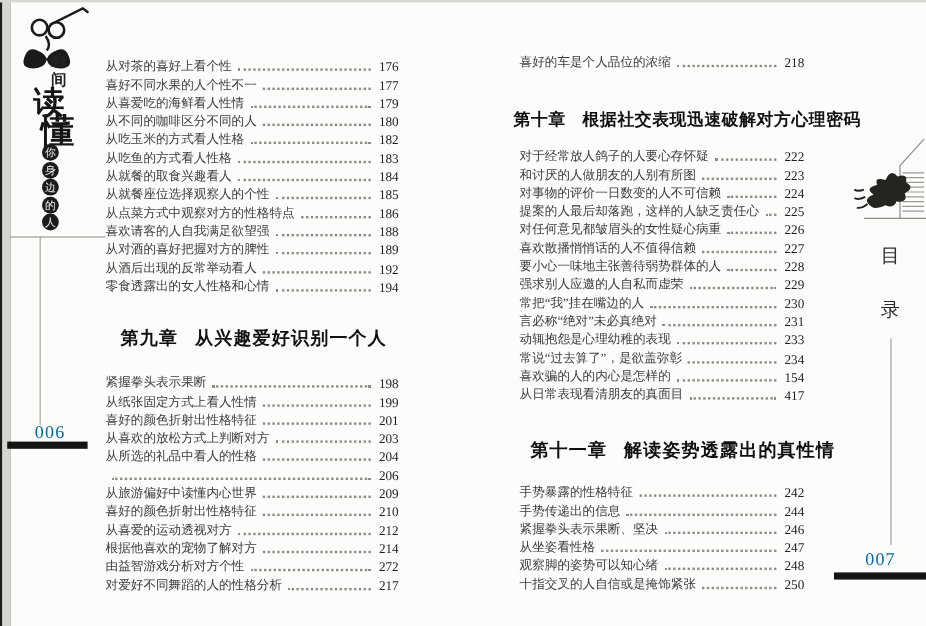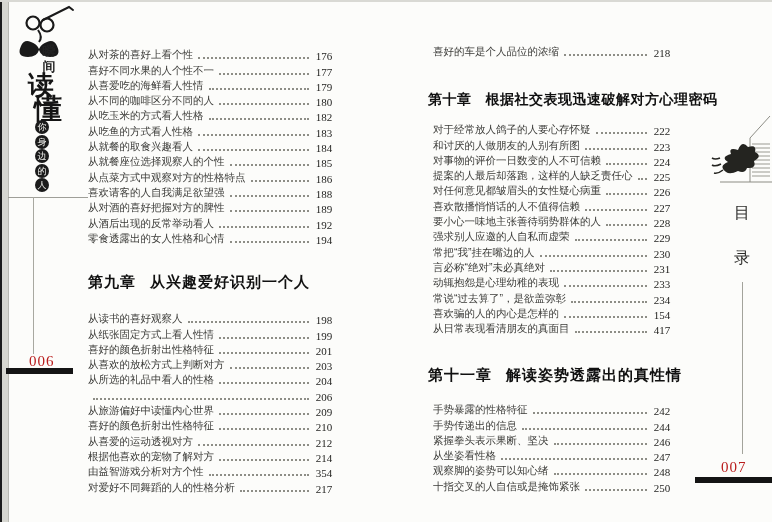--- a/index.html
+++ b/index.html
@@ -14,32 +14,32 @@
   
   .logo{position:absolute;left:13px;top:2px;}
   .v-small{position:absolute;left:41px;width:16px;text-align:center;font-size:13px;font-weight:700;color:#222;}
   .v-large{position:absolute;text-align:center;font-weight:700;color:#151515;
            font-family:"Liberation Serif","DejaVu Serif",serif;}
   .circ{position:absolute;left:35px;width:14px;height:14px;border-radius:50%;background:#1b1b1b;
         color:#f6f6f2;font-size:9px;line-height:14px;text-align:center;}
   .rule-h{position:absolute;left:8px;top:197px;width:80px;height:1px;background:#9f9f98;}
   .rule-v-left{position:absolute;left:33px;top:197px;width:1px;height:157px;background:#a8a8a0;}
   .folio{position:absolute;font-family:"Liberation Serif","DejaVu Serif",serif;
-         font-size:15px;color:#b91c1c;letter-spacing:1px;}
+         font-size:15px;color:#0369a1;letter-spacing:1px;}
   .folio-bar{position:absolute;height:6px;background:#141414;}
 
   
   .toc{position:absolute;width:247px;}
   .toc-r{width:240px;}
   .toc-row{display:flex;align-items:flex-end;height:15.3px;font-size:10.5px;color:#3b3b38;white-space:nowrap;}
-  .toc-row .t{flex:0 0 auto;}
+  .toc-row .t{flex:0 0 auto;font-family:Liberation Serif, serif;}
   .toc-row .dots{flex:1 1 auto;border-bottom:2px dotted #8d8d86;margin:0 4px 3px 5px;min-width:8px;}
   .toc-row .pg{flex:0 0 auto;font-family:"Liberation Serif","DejaVu Serif",serif;
                font-size:11px;color:#1f1f1d;min-width:22px;text-align:center;}
-  .chap{position:absolute;font-weight:700;color:#101010;font-size:15px;letter-spacing:1px;white-space:nowrap;}
+  .chap{position:absolute;text-align:center;font-weight:700;color:#101010;font-size:15px;letter-spacing:1px;white-space:nowrap;}
   .chap .gap{display:inline-block;width:14px;}
   .chap-sm{font-size:14px;letter-spacing:0.5px;}
 
   
   .corner-art{position:absolute;left:706px;top:110px;}
   .tab-char{position:absolute;left:733px;width:18px;text-align:center;font-size:16px;color:#2c2c2a;}
   .rule-v-right{position:absolute;left:742px;top:282px;width:1px;height:172px;background:#a3a39b;}
 </style>
 </head>
 <body>
@@ -158,21 +158,21 @@
       </div>
     </div>
 
   <div class="chap" style="left:88px;top:273px;width:247px;">
     <span>第九章</span><span class="gap"></span><span>从兴趣爱好识别一个人</span>
   </div>
 
   <div class="toc" style="left:88px;top:311px;">
 
       <div class="toc-row">
-        <span class="t">从读书的喜好观察人</span>
+        <span class="t">紧握拳头表示果断</span>
         <span class="dots"></span>
         <span class="pg">198</span>
       </div>
 
       <div class="toc-row">
         <span class="t">从纸张固定方式上看人性情</span>
         <span class="dots"></span>
         <span class="pg">199</span>
       </div>
 
@@ -219,21 +219,21 @@
 
       <div class="toc-row">
         <span class="t">根据他喜欢的宠物了解对方</span>
         <span class="dots"></span>
         <span class="pg">214</span>
       </div>
 
       <div class="toc-row">
         <span class="t">由益智游戏分析对方个性</span>
         <span class="dots"></span>
-        <span class="pg">354</span>
+        <span class="pg">272</span>
       </div>
 
       <div class="toc-row">
         <span class="t">对爱好不同舞蹈的人的性格分析</span>
         <span class="dots"></span>
         <span class="pg">217</span>
       </div>
     </div>
 
   <div class="toc toc-r" style="left:433px;top:44px;">

